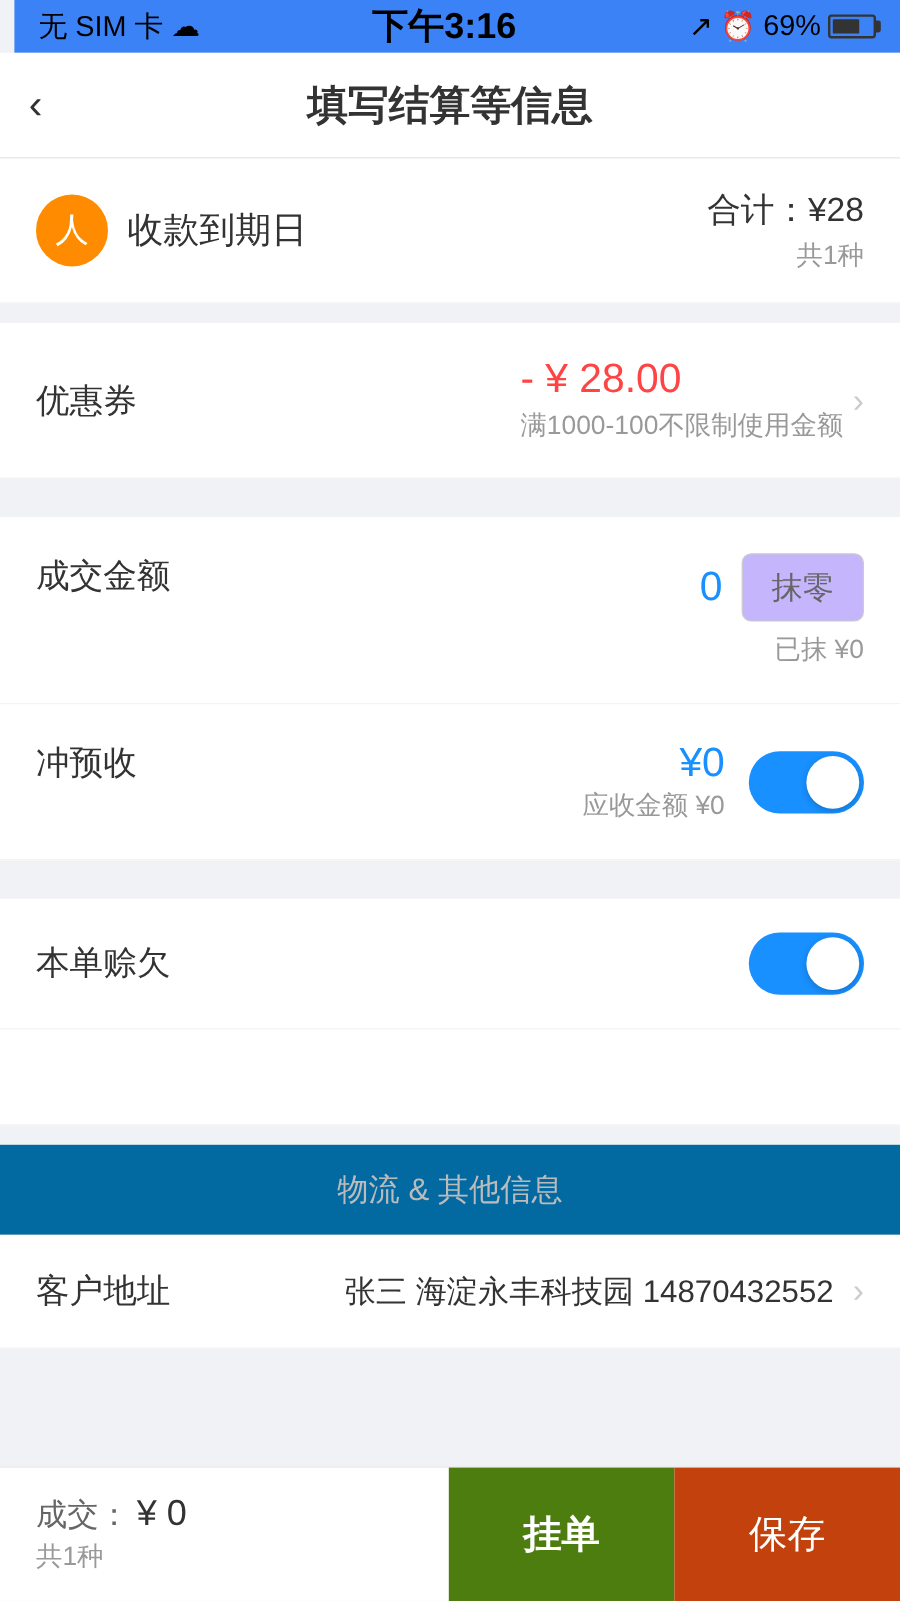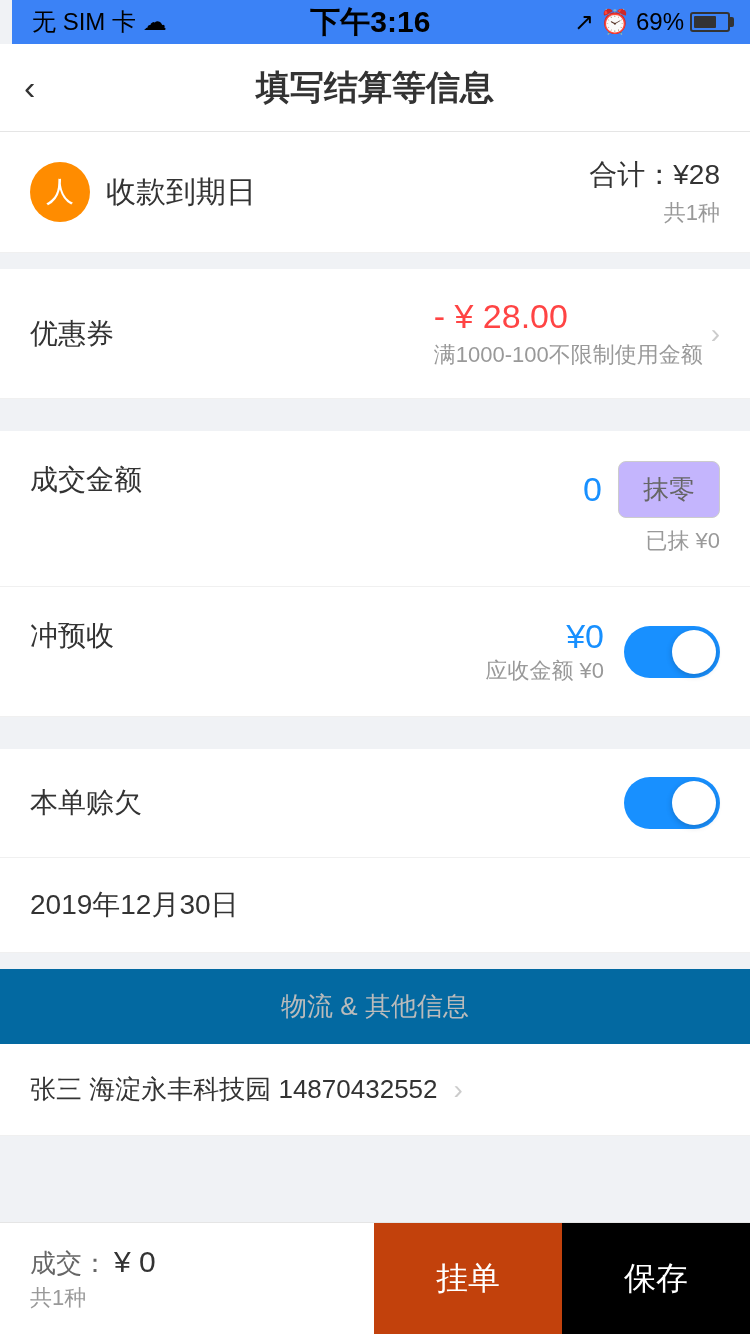--- a/index.html
+++ b/index.html
@@ -151,26 +151,26 @@
       border-top: 1px solid #e5e5e5;
     }
     .bottom-info {
       flex: 1;
       padding: 0 30px;
     }
     .bottom-label { font-size: 26px; color: #666; }
     .bottom-amount { font-size: 30px; color: #333; font-weight: 500; }
     .bottom-count { font-size: 22px; color: #999; margin-top: 2px; }
     .btn-hang {
+      width: 188px; height: 112px; background: #4d7c0f;
+      display: flex; align-items: center; justify-content: center;
+      font-size: 32px; color: #fff; font-weight: 700; cursor: pointer;
+    }
+    .btn-save {
       width: 188px; height: 112px; background: #c2410c;
-      display: flex; align-items: center; justify-content: center;
-      font-size: 32px; color: #fff; font-weight: 400; cursor: pointer;
-    }
-    .btn-save {
-      width: 188px; height: 112px; background: #000000;
       display: flex; align-items: center; justify-content: center;
       font-size: 32px; color: #fff; font-weight: 500; cursor: pointer;
     }
   </style>
 </head>
 <body>
 
 <div class="status-bar">
   <div class="status-left">
     <span>无 SIM 卡 ☁</span>
@@ -252,30 +252,30 @@
 
   <div class="section">
     <div class="row-item">
       <span class="row-label">本单赊欠</span>
       <div class="toggle">
         <div class="toggle-knob"></div>
       </div>
     </div>
 
     <div class="row-item">
-      <span class="row-value">2019年12月30日</span>
     </div>
   </div>
 
   <div class="info-divider">
     <span class="info-divider-text">物流 &amp; 其他信息</span>
   </div>
 
   <div class="section">
     <div class="row-item">
+      <span class="row-label">客户地址</span>
       <div style="display:flex; align-items:center; gap:8px; max-width:480px;">
         <span class="row-value" style="font-size:26px; color:#333; text-align:right;">张三 海淀永丰科技园 14870432552</span>
         <span class="chevron">›</span>
       </div>
     </div>
   </div>
 
   <div style="height:300px; background:#f0f2f5;"></div>
 
 </div>

